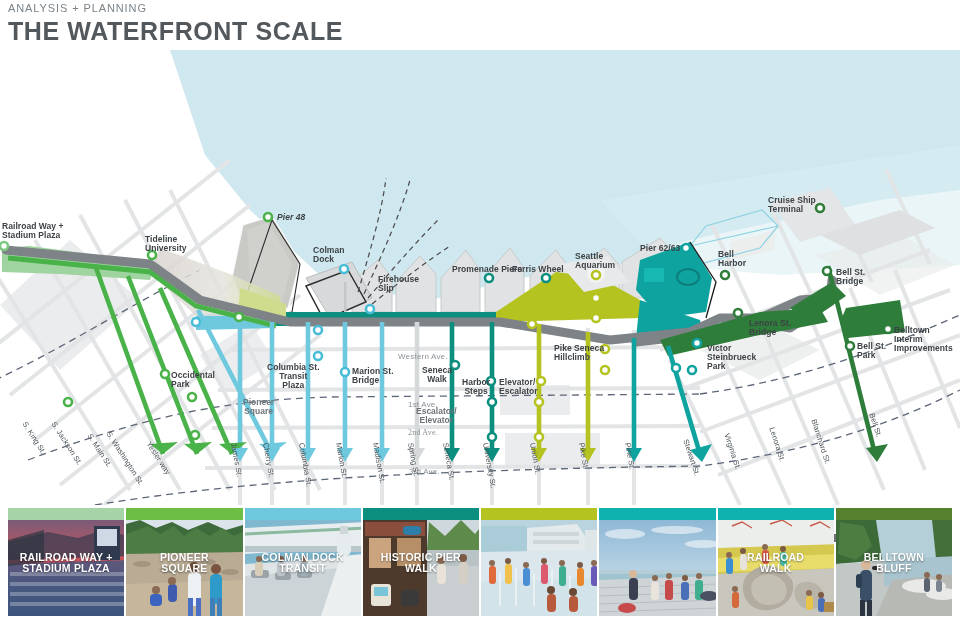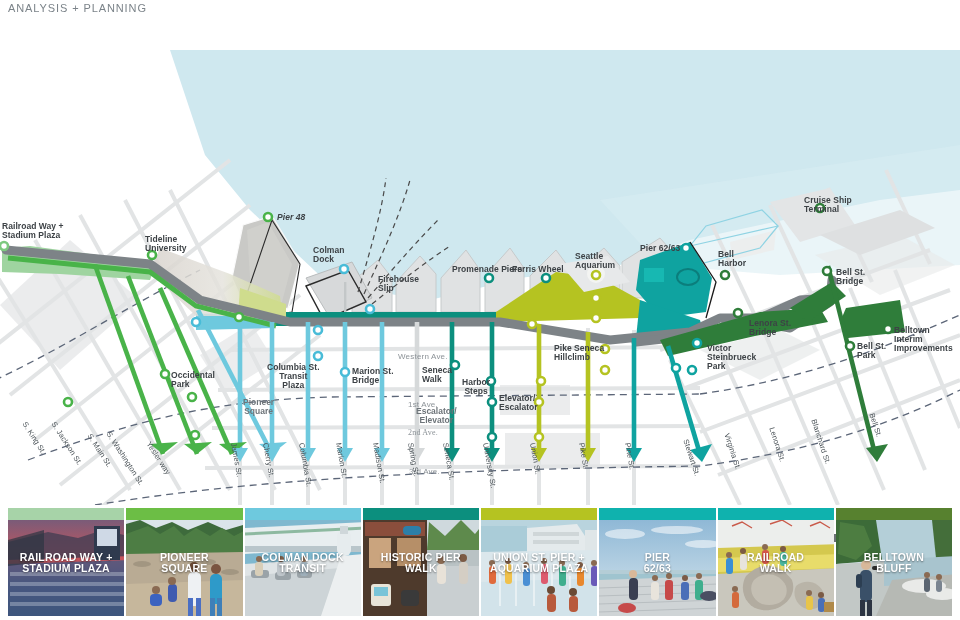--- a/index.html
+++ b/index.html
@@ -46,20 +46,21 @@
         letter-spacing:.2px;white-space:pre-line;
         text-shadow:0 1px 2px rgba(0,0,0,.45);z-index:4;}
 </style>
 </head>
 <body>
 
 <div class="page">
 
   <div class="hdr">
     <div class="kicker">ANALYSIS + PLANNING</div>
+    <div class="title">THE WATERFRONT SCALE</div>
   </div>
 
   <div class="map">
     <svg width="960" height="455" viewBox="0 0 960 455">
       <defs>
         <linearGradient id="gTide" x1="0" y1="0" x2="1" y2="0">
           <stop offset="0%" stop-color="#b9dfc0"></stop>
             <stop offset="100%" stop-color="#cfe1bf"></stop>
         </linearGradient>
         <linearGradient id="gPier48" x1="0" y1="0" x2="1" y2="0">
@@ -328,21 +329,21 @@
 Dock</div>
       <div class="lbl" style="left:378px;top:225px;">Firehouse
 Slip</div>
       <div class="lbl" style="left:452px;top:215px;">Promenade Piers</div>
       <div class="lbl" style="left:512px;top:215px;">Ferris Wheel</div>
       <div class="lbl" style="left:575px;top:202px;">Seattle
 Aquarium</div>
       <div class="lbl" style="left:640px;top:194px;">Pier 62/63</div>
       <div class="lbl" style="left:718px;top:200px;">Bell
 Harbor</div>
-      <div class="lbl" style="left:768px;top:146px;margin-left:36px;">Cruise Ship
+      <div class="lbl" style="left:768px;top:146px;">Cruise Ship
 Terminal</div>
       <div class="lbl" style="left:836px;top:218px;">Bell St.
 Bridge</div>
       <div class="lbl" style="left:749px;top:269px;">Lenora St.
 Bridge</div>
       <div class="lbl" style="left:894px;top:276px;">Belltown
 Interim
 Improvements</div>
       <div class="lbl" style="left:857px;top:292px;">Bell St.
 Park</div>
@@ -351,25 +352,25 @@
 Park</div>
       <div class="lbl" style="left:554px;top:294px;">Pike Seneca
 Hillclimb</div>
       <div class="lbl" style="left:171px;top:321px;">Occidental
 Park</div>
       <div class="lbl" style="left:267px;top:313px;text-align:center;">Columbia St.
 Transit
 Plaza</div>
       <div class="lbl" style="left:352px;top:317px;">Marion St.
 Bridge</div>
-      <div class="lbl" style="left:422px;top:316px;text-align:left;">Seneca
+      <div class="lbl" style="left:422px;top:316px;text-align:center;">Seneca
 Walk</div>
       <div class="lbl" style="left:462px;top:328px;text-align:center;">Harbor
 Steps</div>
-      <div class="lbl" style="left:499px;top:328px;margin-top:16px;">Elevator/
+      <div class="lbl" style="left:499px;top:328px;">Elevator/
 Escalator</div>
       <div class="dist" style="left:416px;top:357px;">Escalator/
 Elevator</div>
       <div class="dist" style="left:243px;top:348px;">Pioneer
 Square</div>
     </div>
 
     <div>
       <div class="ave" style="left:398px;top:302px;">Western Ave.</div>
       <div class="ave" style="left:408px;top:350px;">1st Ave.</div>
@@ -585,22 +586,20 @@
               <circle cx="113" cy="43" r="3" fill="#8a6a52"></circle>
           </g>
           <g fill="#b85a3c">
             <rect x="66" y="74" width="9" height="18" rx="4"></rect>
               <circle cx="70" cy="70" r="4" fill="#6b4a35"></circle>
             <rect x="88" y="76" width="9" height="16" rx="4"></rect>
               <circle cx="92" cy="72" r="4" fill="#6b4a35"></circle>
           </g>
         </svg>
       </div>
-      <div class="pcap">UNION ST. PIER +
-AQUARIUM PLAZA</div>
     </div>
 
     <div class="pcell">
       <div class="pband" style="background:#0fb2ae"></div>
       <div class="pimg">
         <svg width="120" height="96" viewBox="0 0 120 96" preserveAspectRatio="none">
           <defs>
               <linearGradient id="sky6" x1="0" y1="0" x2="0" y2="1">
             <stop offset="0%" stop-color="#8fb8d6"></stop>
                 <stop offset="100%" stop-color="#dbe8ef"></stop>
@@ -630,22 +629,20 @@
               <circle cx="70" cy="56" r="3" fill="#8a6a52"></circle>
             <rect x="82" y="62" width="8" height="18" rx="3" fill="#4a6fb8"></rect>
               <circle cx="86" cy="58" r="3" fill="#7c5b45"></circle>
             <rect x="96" y="60" width="8" height="20" rx="3" fill="#3fae8e"></rect>
               <circle cx="100" cy="56" r="3" fill="#8a6a52"></circle>
             <ellipse cx="110" cy="76" rx="9" ry="5" fill="#4a4f62"></ellipse>
             <ellipse cx="28" cy="88" rx="9" ry="5" fill="#c64a4a"></ellipse>
           </g>
         </svg>
       </div>
-      <div class="pcap">PIER
-62/63</div>
     </div>
 
     <div class="pcell">
       <div class="pband" style="background:#0fb2ae"></div>
       <div class="pimg">
         <svg width="120" height="96" viewBox="0 0 120 96" preserveAspectRatio="none">
           <rect width="120" height="96" fill="#d9dcd4"></rect>
           <rect width="120" height="30" fill="#eceeec"></rect>
           <g stroke="#c95a4a" stroke-width="1.4" fill="none">
             <path d="M14,6 L24,2 L34,8"></path>

